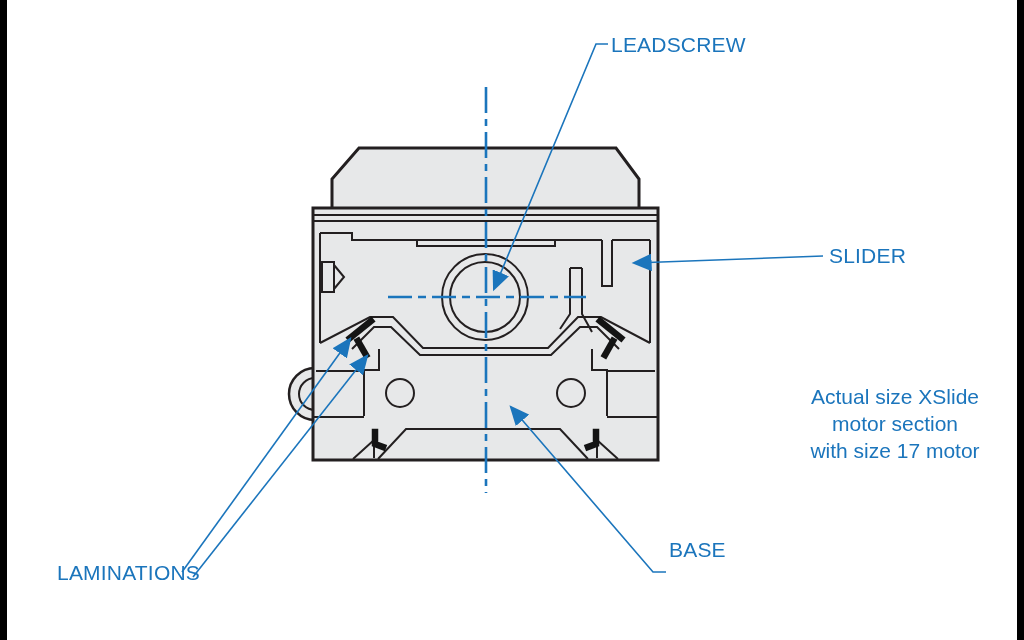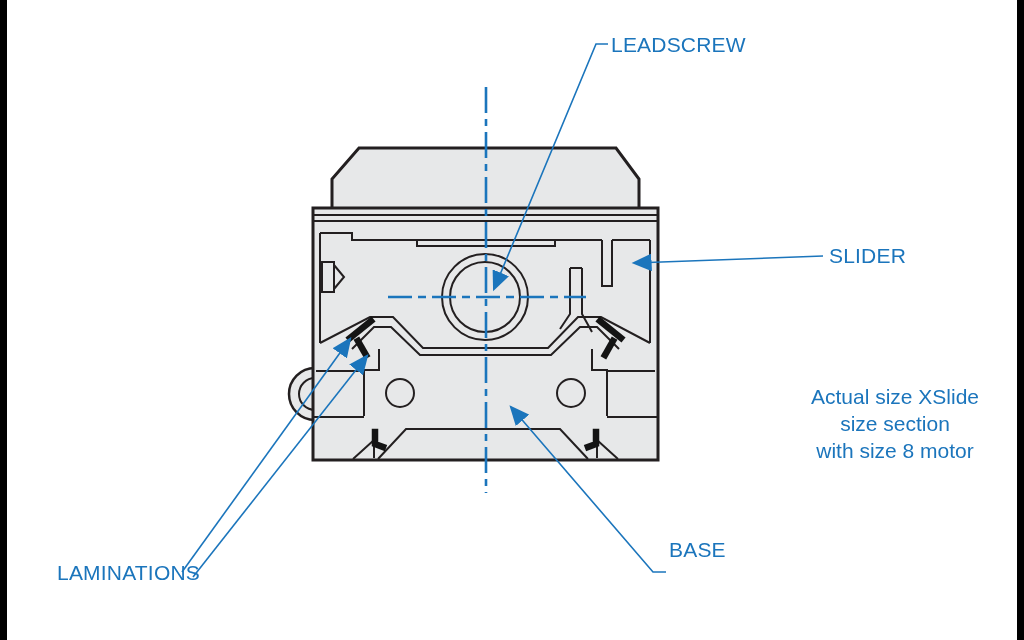--- a/index.html
+++ b/index.html
@@ -122,17 +122,17 @@
   <div id="lbl-slider" class="lbl">SLIDER</div>
 
   <div id="lbl-polymer" class="lbl">
     <div>LAMINATIONS</div>
   </div>
 
   <div id="lbl-base" class="lbl">BASE</div>
 
   <div id="caption">
     <div>Actual size XSlide</div>
-    <div>size section</div>
-    <div>with size 8 motor</div>
+    <div>motor section</div>
+    <div>with size 17 motor</div>
   </div>
 
 </div>
 
 </body></html>

